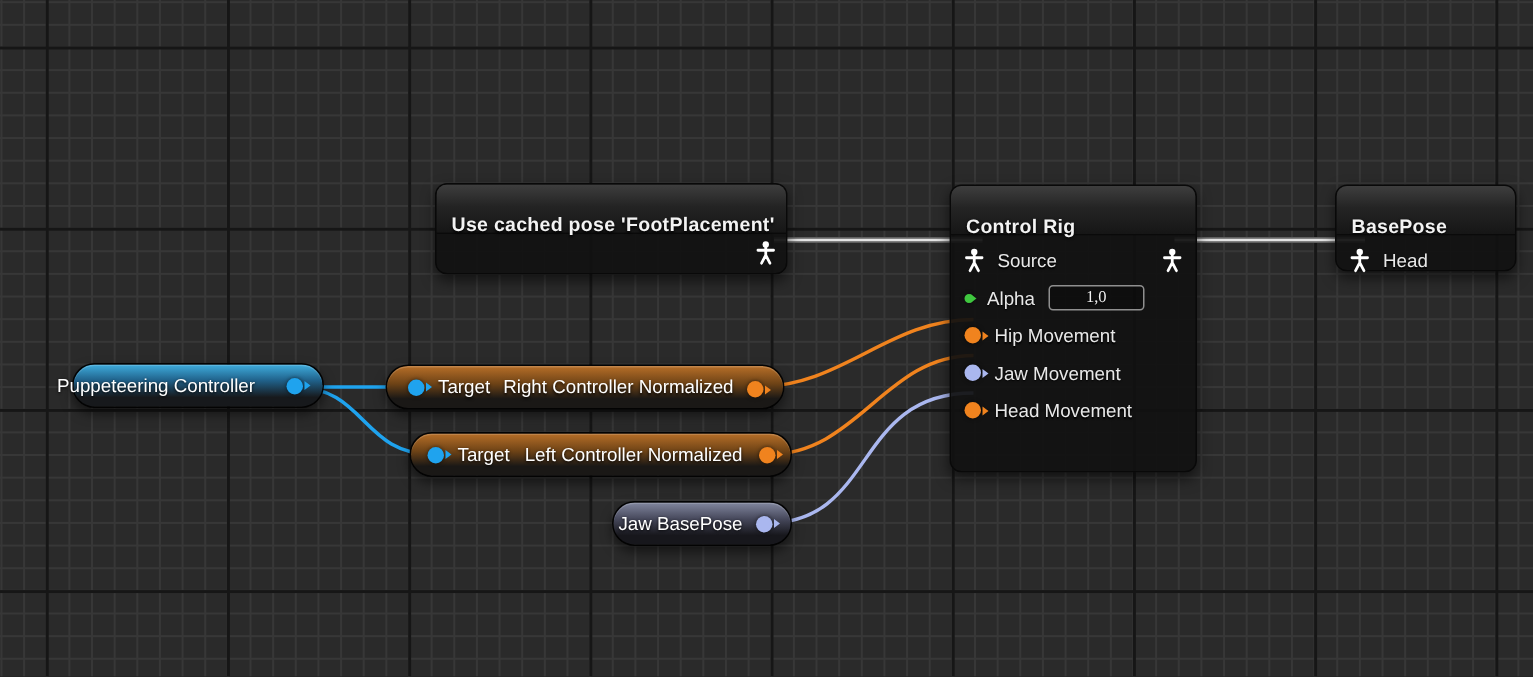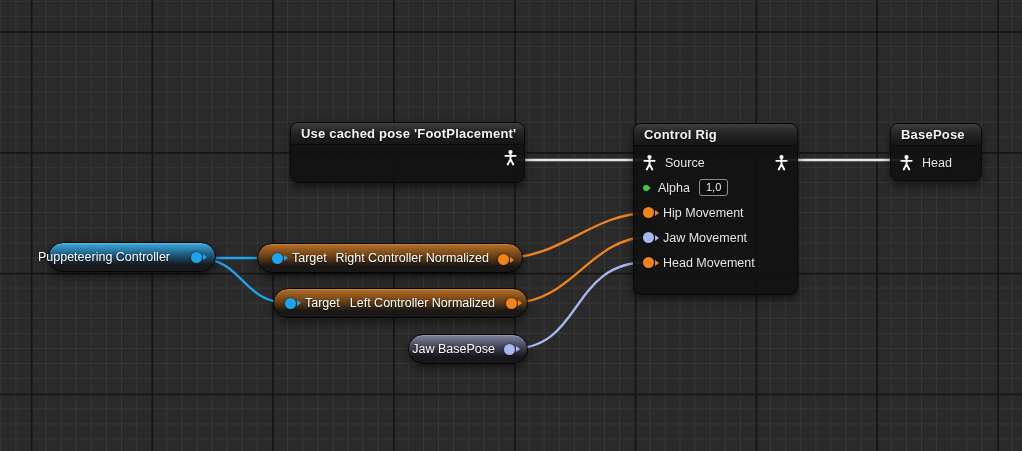--- a/index.html
+++ b/index.html
@@ -25,21 +25,21 @@
   .bignode {
     position:absolute;
     background:rgba(17,17,17,0.93);
     border:1px solid #090909;
     border-radius:8px;
     box-shadow:0 4px 9px rgba(0,0,0,.55), inset 0 1px 0 rgba(255,255,255,.08);
     color:#e9e9e9;
   }
   .bignode .hdr {
     height:22px; line-height:21px;
-    padding:0 10px;
+    padding:16px 10px;
     font-size:13px; font-weight:bold; color:#f3f3f3;
     letter-spacing:.2px;
     text-shadow:0 1px 2px #000;
     background:linear-gradient(180deg,#3e3e3e 0%,#242424 45%,#161616 100%);
     border-bottom:1px solid #0a0a0a;
     border-radius:7px 7px 0 0;
     white-space:nowrap;
   }
   .bignode .body { padding-top:4px; position:relative; }
   .row {
@@ -77,22 +77,22 @@
   }
   .pin-hollow {
     width:6px; height:6px; background:#101010;
     border:3px solid var(--pin,#ccc);
   }
 
   .person { flex:none; width:13px; height:17px; color:#fff; }
 
   .valbox {
     border:1px solid #8f8f8f; border-radius:3px;
-    height:17px; line-height:15px; padding:0 6px;
-    font-size:11px; color:#f0f0f0; background:rgba(0,0,0,.25);
+    height:17px; line-height:15px; padding:0 24px;
+    font-size:11px; color:#f0f0f0; background:rgba(0,0,0,.25);font-family:Liberation Serif, serif;
   }
 
   .out-abs { position:absolute; }
 </style>
 </head>
 <body>
 
 <div class="canvas">
 
   <svg class="wires" width="1022" height="451">
@@ -116,21 +116,21 @@
     <div class="body" style="height:34px;">
       <span class="person out-abs" style="right:7px;top:4px;">
         <svg viewBox="0 0 14 17" width="13" height="17">
           <circle cx="7" cy="2.6" r="2.3" fill="currentColor"></circle>
           <path d="M7 4.6 V10.2 M1.4 6.7 H12.6 M7 10.2 L4 16 M7 10.2 L10 16" stroke="currentColor" stroke-width="2" stroke-linecap="round" fill="none"></path>
         </svg>
       </span>
     </div>
   </div>
 
-  <div class="bignode node" style="left:633px;top:123px;width:165px;height:172px;">
+  <div class="bignode node" style="left:633px;top:123px;width:165px;height:192px;">
     <div class="hdr">Control Rig</div>
     <div class="body">
       <div class="row">
         <span class="person">
           <svg viewBox="0 0 14 17" width="13" height="17">
             <circle cx="7" cy="2.6" r="2.3" fill="currentColor"></circle>
             <path d="M7 4.6 V10.2 M1.4 6.7 H12.6 M7 10.2 L4 16 M7 10.2 L10 16" stroke="currentColor" stroke-width="2" stroke-linecap="round" fill="none"></path>
           </svg>
         </span>
         <span>Source</span>
@@ -155,21 +155,21 @@
         <span class="pin" style="--pin: #aab7ef;"></span>
         <span>Jaw Movement</span>
       </div>
       <div class="row">
         <span class="pin" style="--pin: #f0831e;"></span>
         <span>Head Movement</span>
       </div>
     </div>
   </div>
 
-  <div class="bignode node" style="left:890px;top:123px;width:92px;height:58px;">
+  <div class="bignode node" style="left:890px;top:123px;width:121px;height:58px;">
     <div class="hdr">BasePose</div>
     <div class="body">
       <div class="row">
         <span class="person">
           <svg viewBox="0 0 14 17" width="13" height="17">
             <circle cx="7" cy="2.6" r="2.3" fill="currentColor"></circle>
             <path d="M7 4.6 V10.2 M1.4 6.7 H12.6 M7 10.2 L4 16 M7 10.2 L10 16" stroke="currentColor" stroke-width="2" stroke-linecap="round" fill="none"></path>
           </svg>
         </span>
         <span>Head</span>

